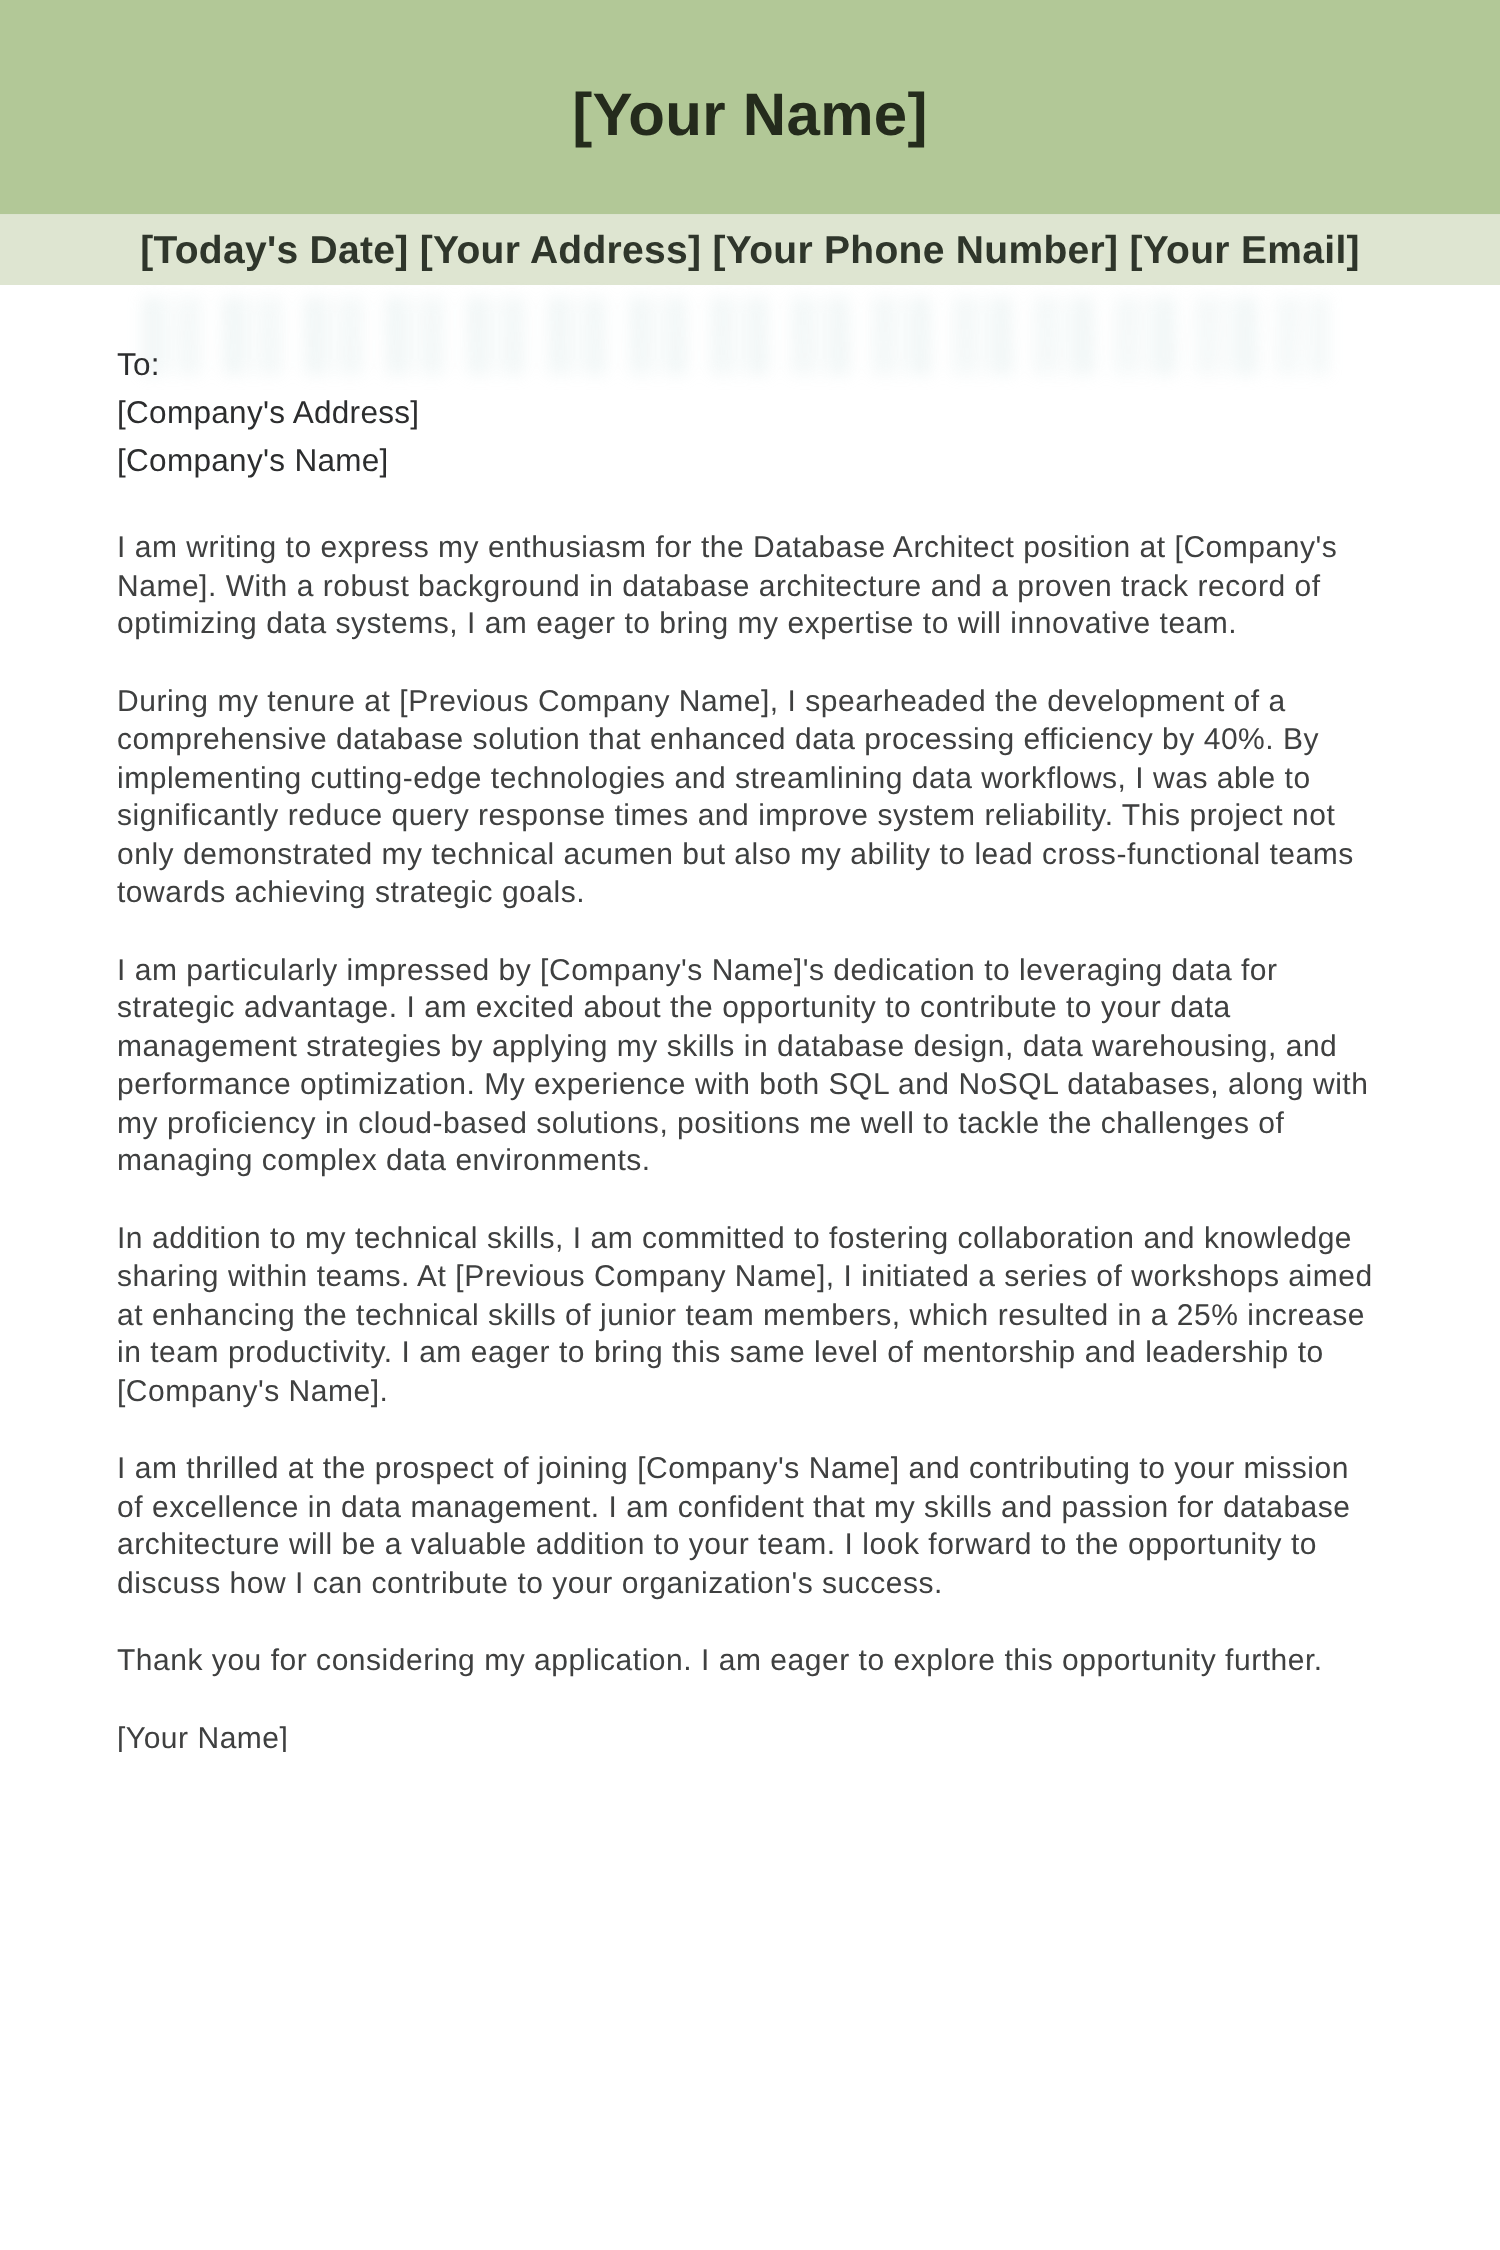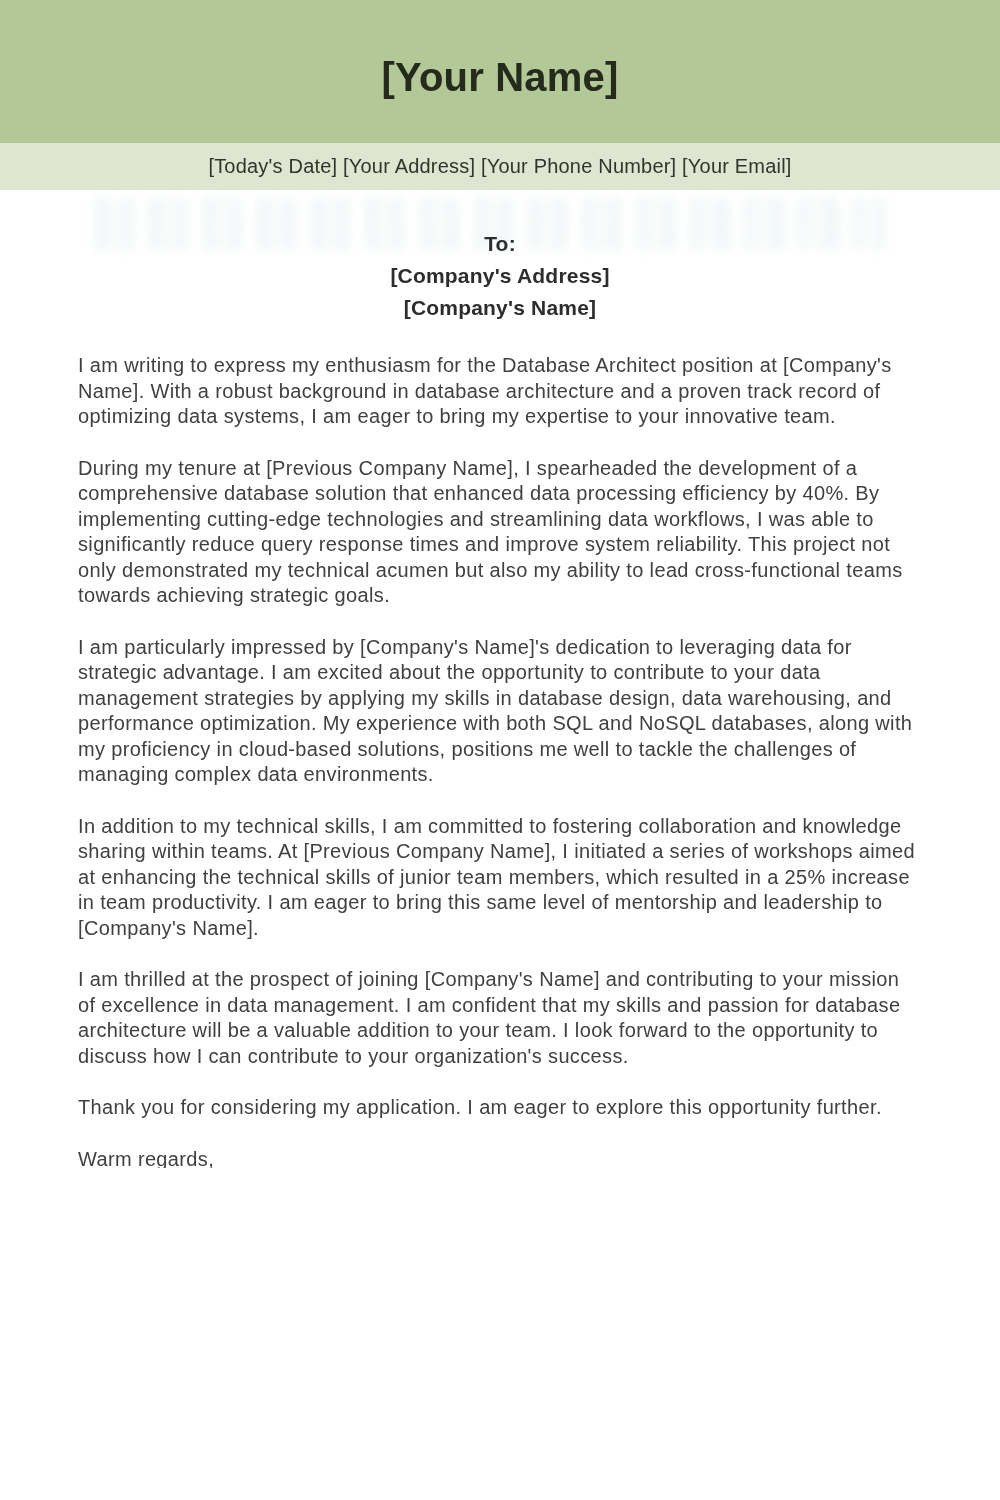--- a/index.html
+++ b/index.html
@@ -36,22 +36,22 @@
     letter-spacing: 0.2px;
   }
   .contact-bar {
     height: 47px;
     background: var(--contact-band);
     display: flex;
     align-items: center;
     justify-content: center;
   }
   .contact-bar .contact-text {
-    font-size: 20px;
-    font-weight: normal;
+    font-size: 26px;
+    font-weight: bold;
     color: var(--contact-text);
     letter-spacing: 0.2px;
   }
   .letter-body {
     position: relative;
     padding: 38px 78px 0 78px;
     color: var(--body-text);
     font-size: 20px;
     line-height: 25.5px;
     letter-spacing: 0.35px;
@@ -65,27 +65,26 @@
     height: 52px;
     background:
       repeating-linear-gradient(90deg, rgba(196,219,219,0.30) 0 13px, rgba(255,255,255,0) 13px 27px),
       repeating-linear-gradient(87deg, rgba(210,228,228,0.22) 0 31px, rgba(255,255,255,0) 31px 55px);
     filter: blur(5px);
     opacity: 0.55;
     pointer-events: none;
   }
   .recipient-block {
     position: relative;
-    font-weight: bold;
+    font-weight: normal;
     color: var(--recipient-text);
     font-size: 21px;
     line-height: 32px;
     letter-spacing: 0.2px;
     margin-bottom: 29px;
-    text-align: center;
   }
   .salutation { margin-bottom: 26px; }
   .letter-body p.para { margin-bottom: 26px; }
   .closing { margin-bottom: 26px; }
   .signature { margin-bottom: 0; }
 </style>
 </head>
 <body>
 
 <div class="page">
@@ -102,24 +101,23 @@
 
     <div class="ghost-artifact"></div>
 
     <div class="recipient-block">
       <div>To:</div>
       <div>[Company's Address]</div>
       <div>[Company's Name]</div>
     </div>
 
 
-    <p class="para">I am writing to express my enthusiasm for the Database Architect position at [Company's Name]. With a robust background in database architecture and a proven track record of optimizing data systems, I am eager to bring my expertise to your innovative team.</p>
+    <p class="para">I am writing to express my enthusiasm for the Database Architect position at [Company's Name]. With a robust background in database architecture and a proven track record of optimizing data systems, I am eager to bring my expertise to will innovative team.</p>
     <p class="para">During my tenure at [Previous Company Name], I spearheaded the development of a comprehensive database solution that enhanced data processing efficiency by 40%. By implementing cutting-edge technologies and streamlining data workflows, I was able to significantly reduce query response times and improve system reliability. This project not only demonstrated my technical acumen but also my ability to lead cross-functional teams towards achieving strategic goals.</p>
     <p class="para">I am particularly impressed by [Company's Name]'s dedication to leveraging data for strategic advantage. I am excited about the opportunity to contribute to your data management strategies by applying my skills in database design, data warehousing, and performance optimization. My experience with both SQL and NoSQL databases, along with my proficiency in cloud-based solutions, positions me well to tackle the challenges of managing complex data environments.</p>
     <p class="para">In addition to my technical skills, I am committed to fostering collaboration and knowledge sharing within teams. At [Previous Company Name], I initiated a series of workshops aimed at enhancing the technical skills of junior team members, which resulted in a 25% increase in team productivity. I am eager to bring this same level of mentorship and leadership to [Company's Name].</p>
     <p class="para">I am thrilled at the prospect of joining [Company's Name] and contributing to your mission of excellence in data management. I am confident that my skills and passion for database architecture will be a valuable addition to your team. I look forward to the opportunity to discuss how I can contribute to your organization's success.</p>
     <p class="para">Thank you for considering my application. I am eager to explore this opportunity further.</p>
 
-    <p class="closing">Warm regards,</p>
     <p class="signature">[Your Name]</p>
 
   </main>
 </div>
 
 </body></html>

